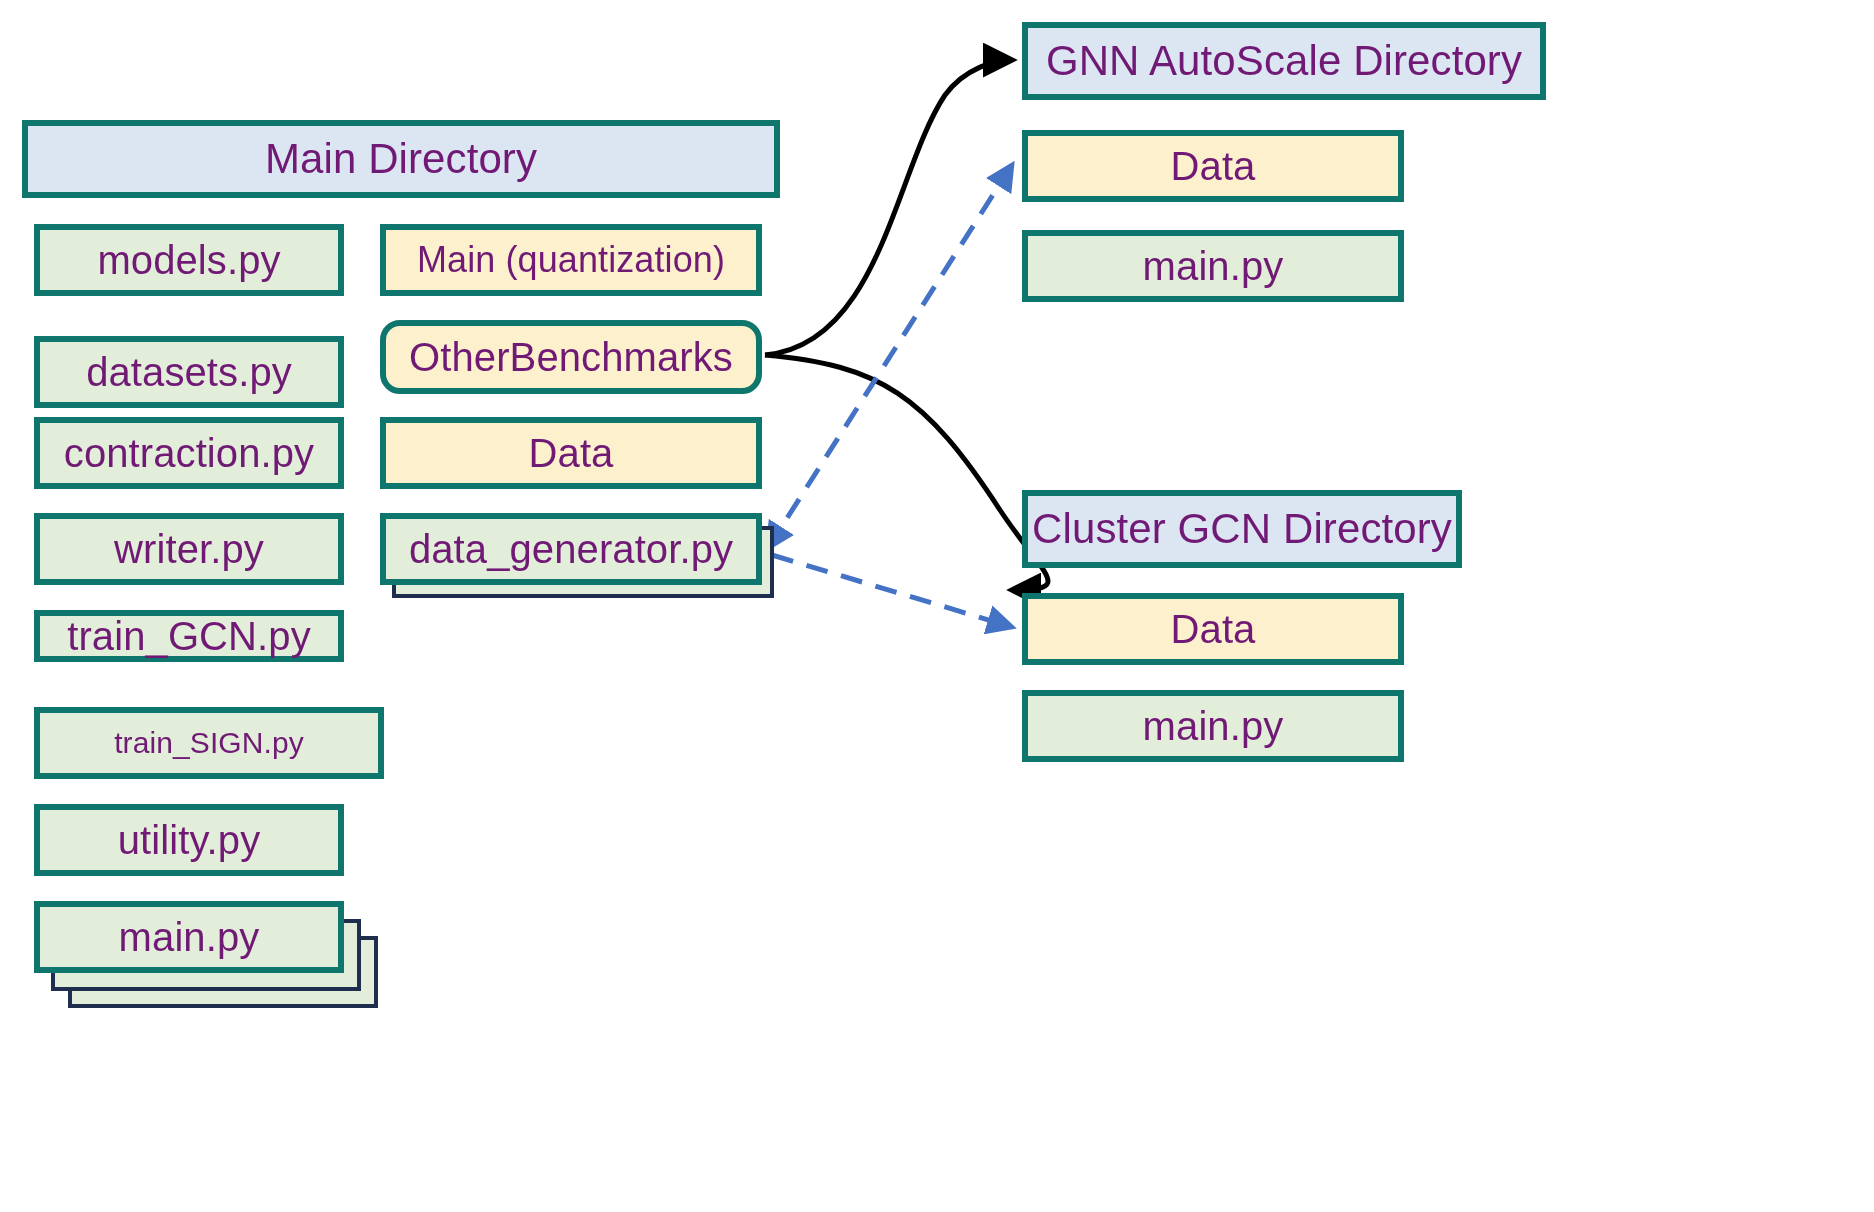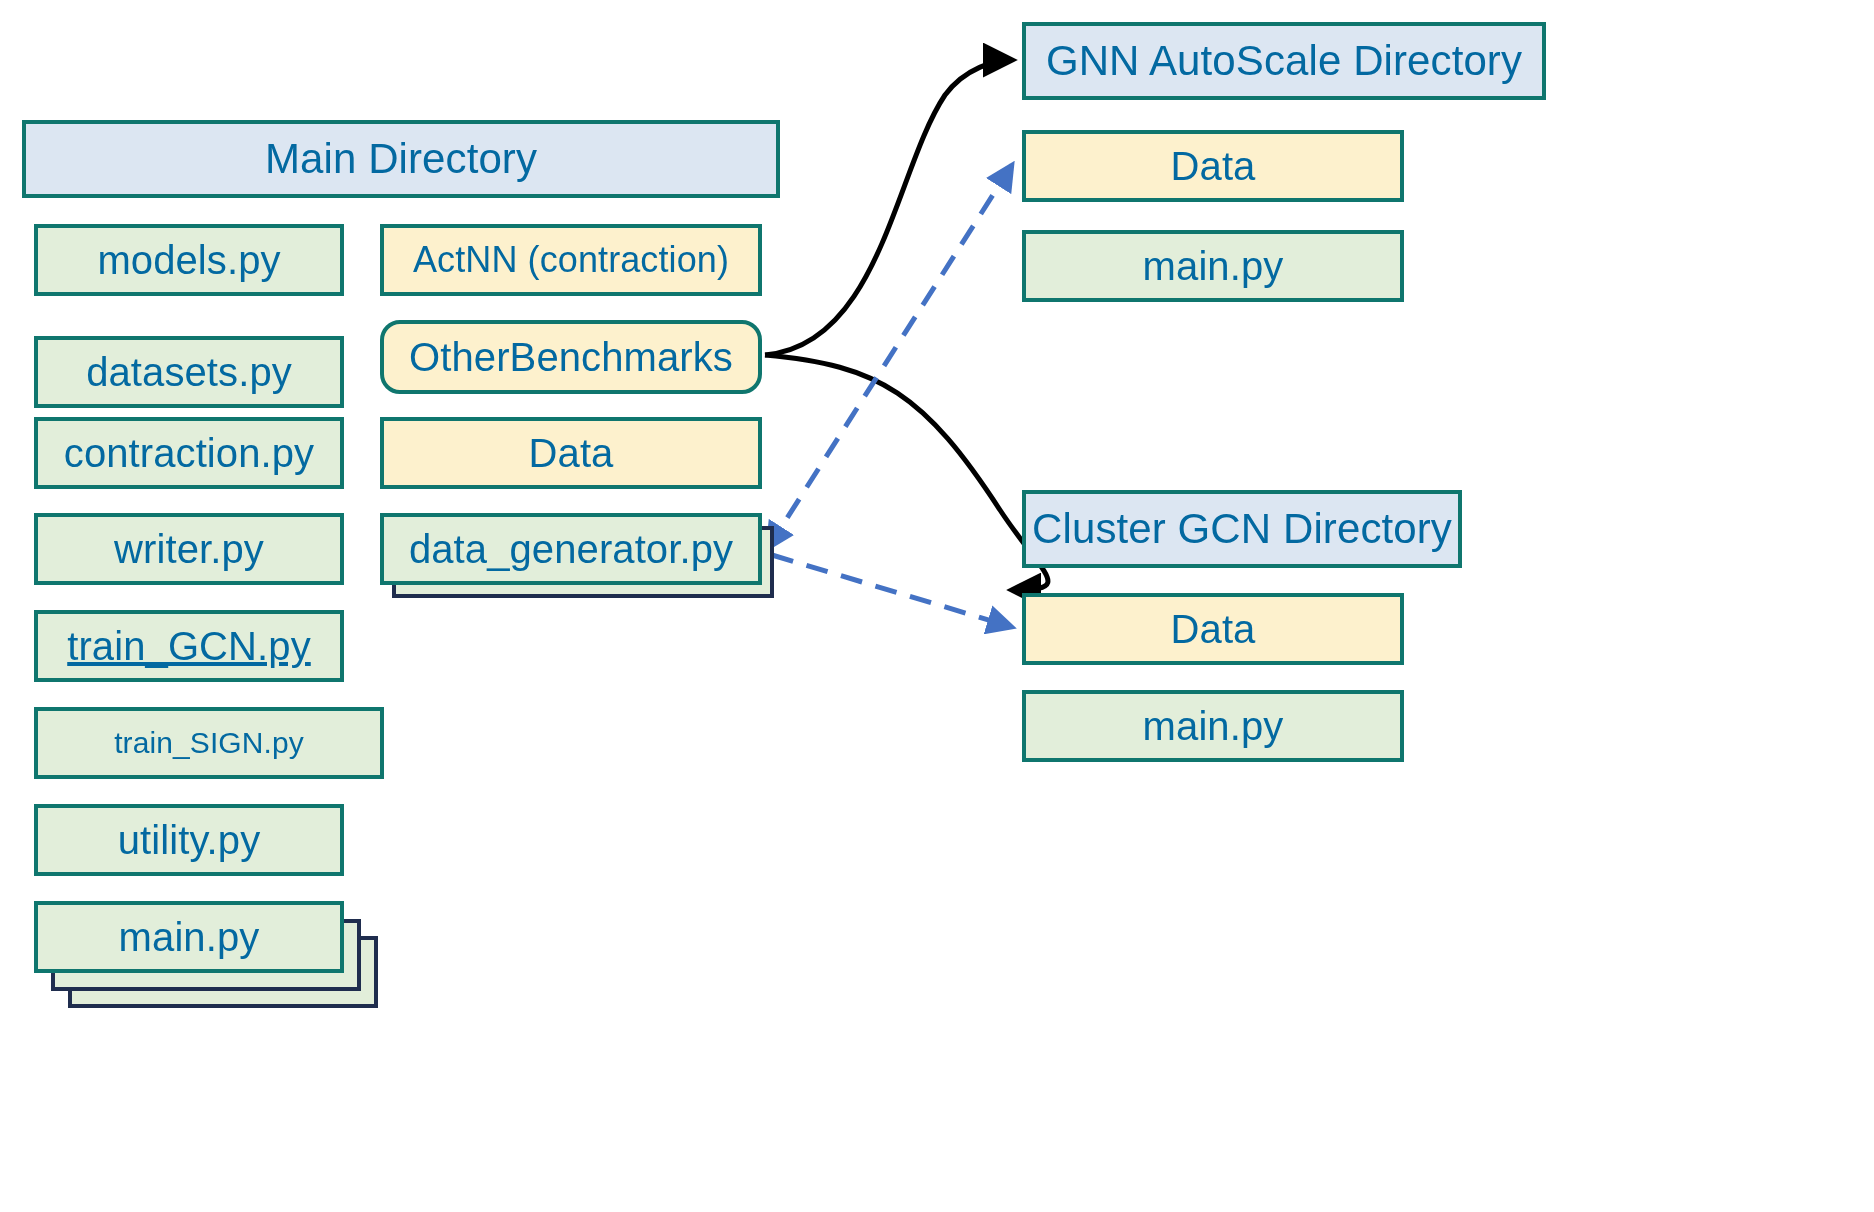--- a/index.html
+++ b/index.html
@@ -13,26 +13,26 @@
   #canvas {
     position: relative;
     width: 1874px;
     height: 1212px;
     background: #ffffff;
     overflow: hidden;
   }
   .node {
     position: absolute;
     box-sizing: border-box;
-    border: 4px solid #0f766e;
+    border: 6px solid #0f766e;
     display: flex;
     align-items: center;
     justify-content: center;
     text-align: center;
-    color: #0369a1;
+    color: #701a75;
     line-height: 1.05;
     white-space: nowrap;
     letter-spacing: 0.1px;
   }
   .fill-blue   { background: #dce6f2; }
   .fill-green  { background: #e2eeda; }
   .fill-yellow { background: #fdf1cd; }
 
   .shadow-layer {
     position: absolute;
@@ -81,31 +81,31 @@
   <div class="node fill-blue" style="left:22px; top:120px; width:758px; height:78px; font-size:42px;">Main Directory</div>
 
   <div class="node fill-green" style="left:34px; top:224px; width:310px; height:72px; font-size:40px;">models.py</div>
 
   <div class="node fill-green" style="left:34px; top:320px; width:310px; height:72px; font-size:40px;margin-top:16px;">datasets.py</div>
 
   <div class="node fill-green" style="left:34px; top:417px; width:310px; height:72px; font-size:40px;">contraction.py</div>
 
   <div class="node fill-green" style="left:34px; top:513px; width:310px; height:72px; font-size:40px;text-align:right;">writer.py</div>
 
-  <div class="node fill-green" style="left:34px; top:610px; width:310px; height:72px; font-size:40px;text-decoration:underline;">train_GCN.py</div>
+  <div class="node fill-green" style="left:34px; top:610px; width:310px; height:52px; font-size:40px;">train_GCN.py</div>
 
   <div class="node fill-green" style="left:34px; top:707px; width:350px; height:72px; font-size:30px;">train_SIGN.py</div>
 
   <div class="node fill-green" style="left:34px; top:804px; width:310px; height:72px; font-size:40px;">utility.py</div>
 
   <div class="shadow-layer" style="left:68px; top:936px; width:310px; height:72px;"></div>
   <div class="shadow-layer" style="left:51px; top:919px; width:310px; height:72px;"></div>
   <div class="node fill-green" style="left:34px; top:901px; width:310px; height:72px; font-size:40px;">main.py</div>
 
-  <div class="node fill-yellow" style="left:380px; top:224px; width:382px; height:72px; font-size:36px;">ActNN (contraction)</div>
+  <div class="node fill-yellow" style="left:380px; top:224px; width:382px; height:72px; font-size:36px;">Main (quantization)</div>
 
   <div class="node fill-yellow" style="left:380px; top:320px; width:382px; height:74px; font-size:40px;border-radius:20px;">OtherBenchmarks</div>
 
   <div class="node fill-yellow" style="left:380px; top:417px; width:382px; height:72px; font-size:40px;">Data</div>
 
   <div class="shadow-layer" style="left:392px; top:526px; width:382px; height:72px;"></div>
   <div class="node fill-green" style="left:380px; top:513px; width:382px; height:72px; font-size:40px;">data_generator.py</div>
 
   <div class="node fill-blue" style="left:1022px; top:22px; width:524px; height:78px; font-size:42px;">GNN AutoScale Directory</div>
 

